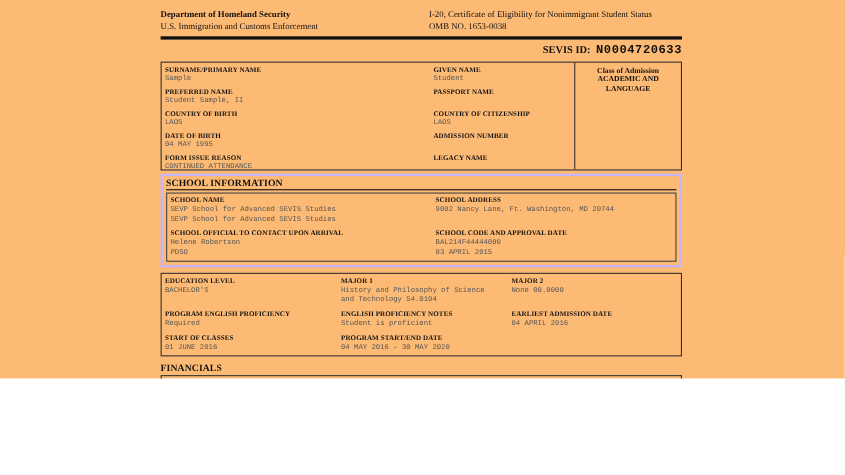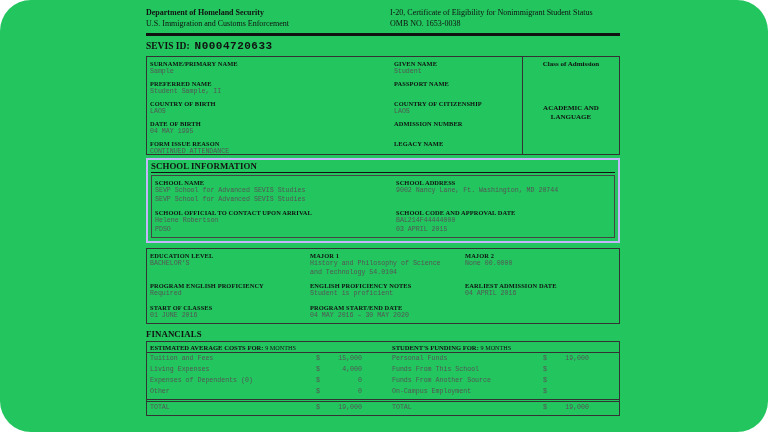--- a/index.html
+++ b/index.html
@@ -1,40 +1,40 @@
 <!DOCTYPE html>
 <html><head>
 <meta charset="utf-8">
 <style>
   * { margin:0; padding:0; box-sizing:border-box; }
   html,body { width:768px; height:432px; background:#fff; }
-  .page { position:relative; width:768px; height:432px; background:#22c55e; overflow:hidden;
-          font-family:"Liberation Serif", serif; color:#111;border-radius:31px; }
+  .page { position:relative; width:768px; height:344px; background:#fdba74; overflow:hidden;
+          font-family:"Liberation Serif", serif; color:#111; }
   .doc { position:absolute; left:146px; top:7px; width:474px; }
 
   
   .hdr { display:grid; grid-template-columns:244px 1fr; }
   .hdr .l1 { font-size:8px; font-weight:bold; line-height:11px; }
   .hdr .l2 { font-size:8px; line-height:11px;font-family:Liberation Serif, serif; }
   .hdr-right .l1 { font-weight:normal; }
   .rule { height:3px; background:#111; margin-top:4px; }
 
-  .sevis { margin-top:4px; display:flex; align-items:baseline; height:13px; }
+  .sevis { margin-top:4px; display:flex; align-items:baseline; height:13px;justify-content:flex-end; }
   .sevis .lbl { font-size:9.5px; font-weight:bold; }
   .sevis .id { font-family:"Liberation Mono", monospace; font-size:11px; font-weight:bold; margin-left:5px; letter-spacing:0.5px; }
 
   
   .field .flabel { font-size:6.4px; font-weight:bold; line-height:8px; letter-spacing:0.1px; }
   .field .fvalue { font-family:"Liberation Mono", monospace; font-size:6.6px; line-height:8.5px; color:#555; min-height:8.5px; white-space:pre; }
 
   
   .pbox { margin-top:3px; border:1px solid #333; display:flex; height:99px; }
   .pgrid { flex:1; display:grid; grid-template-columns:244px 1fr; padding:3px 0 2px 3px;
            grid-auto-rows:auto; row-gap:3.5px; align-content:start; }
-  .adm { width:97px; border-left:1px solid #333; display:flex; flex-direction:column; text-align:center; padding:3px 2px 4px;gap:36px; }
+  .adm { width:97px; border-left:1px solid #333; display:flex; flex-direction:column; text-align:center; padding:3px 2px 4px; }
   .adm .alabel { font-size:7px; font-weight:bold; }
   .adm .f1 { flex:1; display:flex; align-items:center; justify-content:center;
              font-size:37px; font-weight:bold; letter-spacing:-1px; }
   .adm .asub { font-size:7px; font-weight:bold; line-height:8.5px; }
 
   
   .sec-title { font-size:8.8px; font-weight:bold; letter-spacing:0.1px; line-height:11px; }
 
   
   .school-wrap { margin-top:3px; border:2px solid #c4b5fd; padding:1px 3px 3px; }

